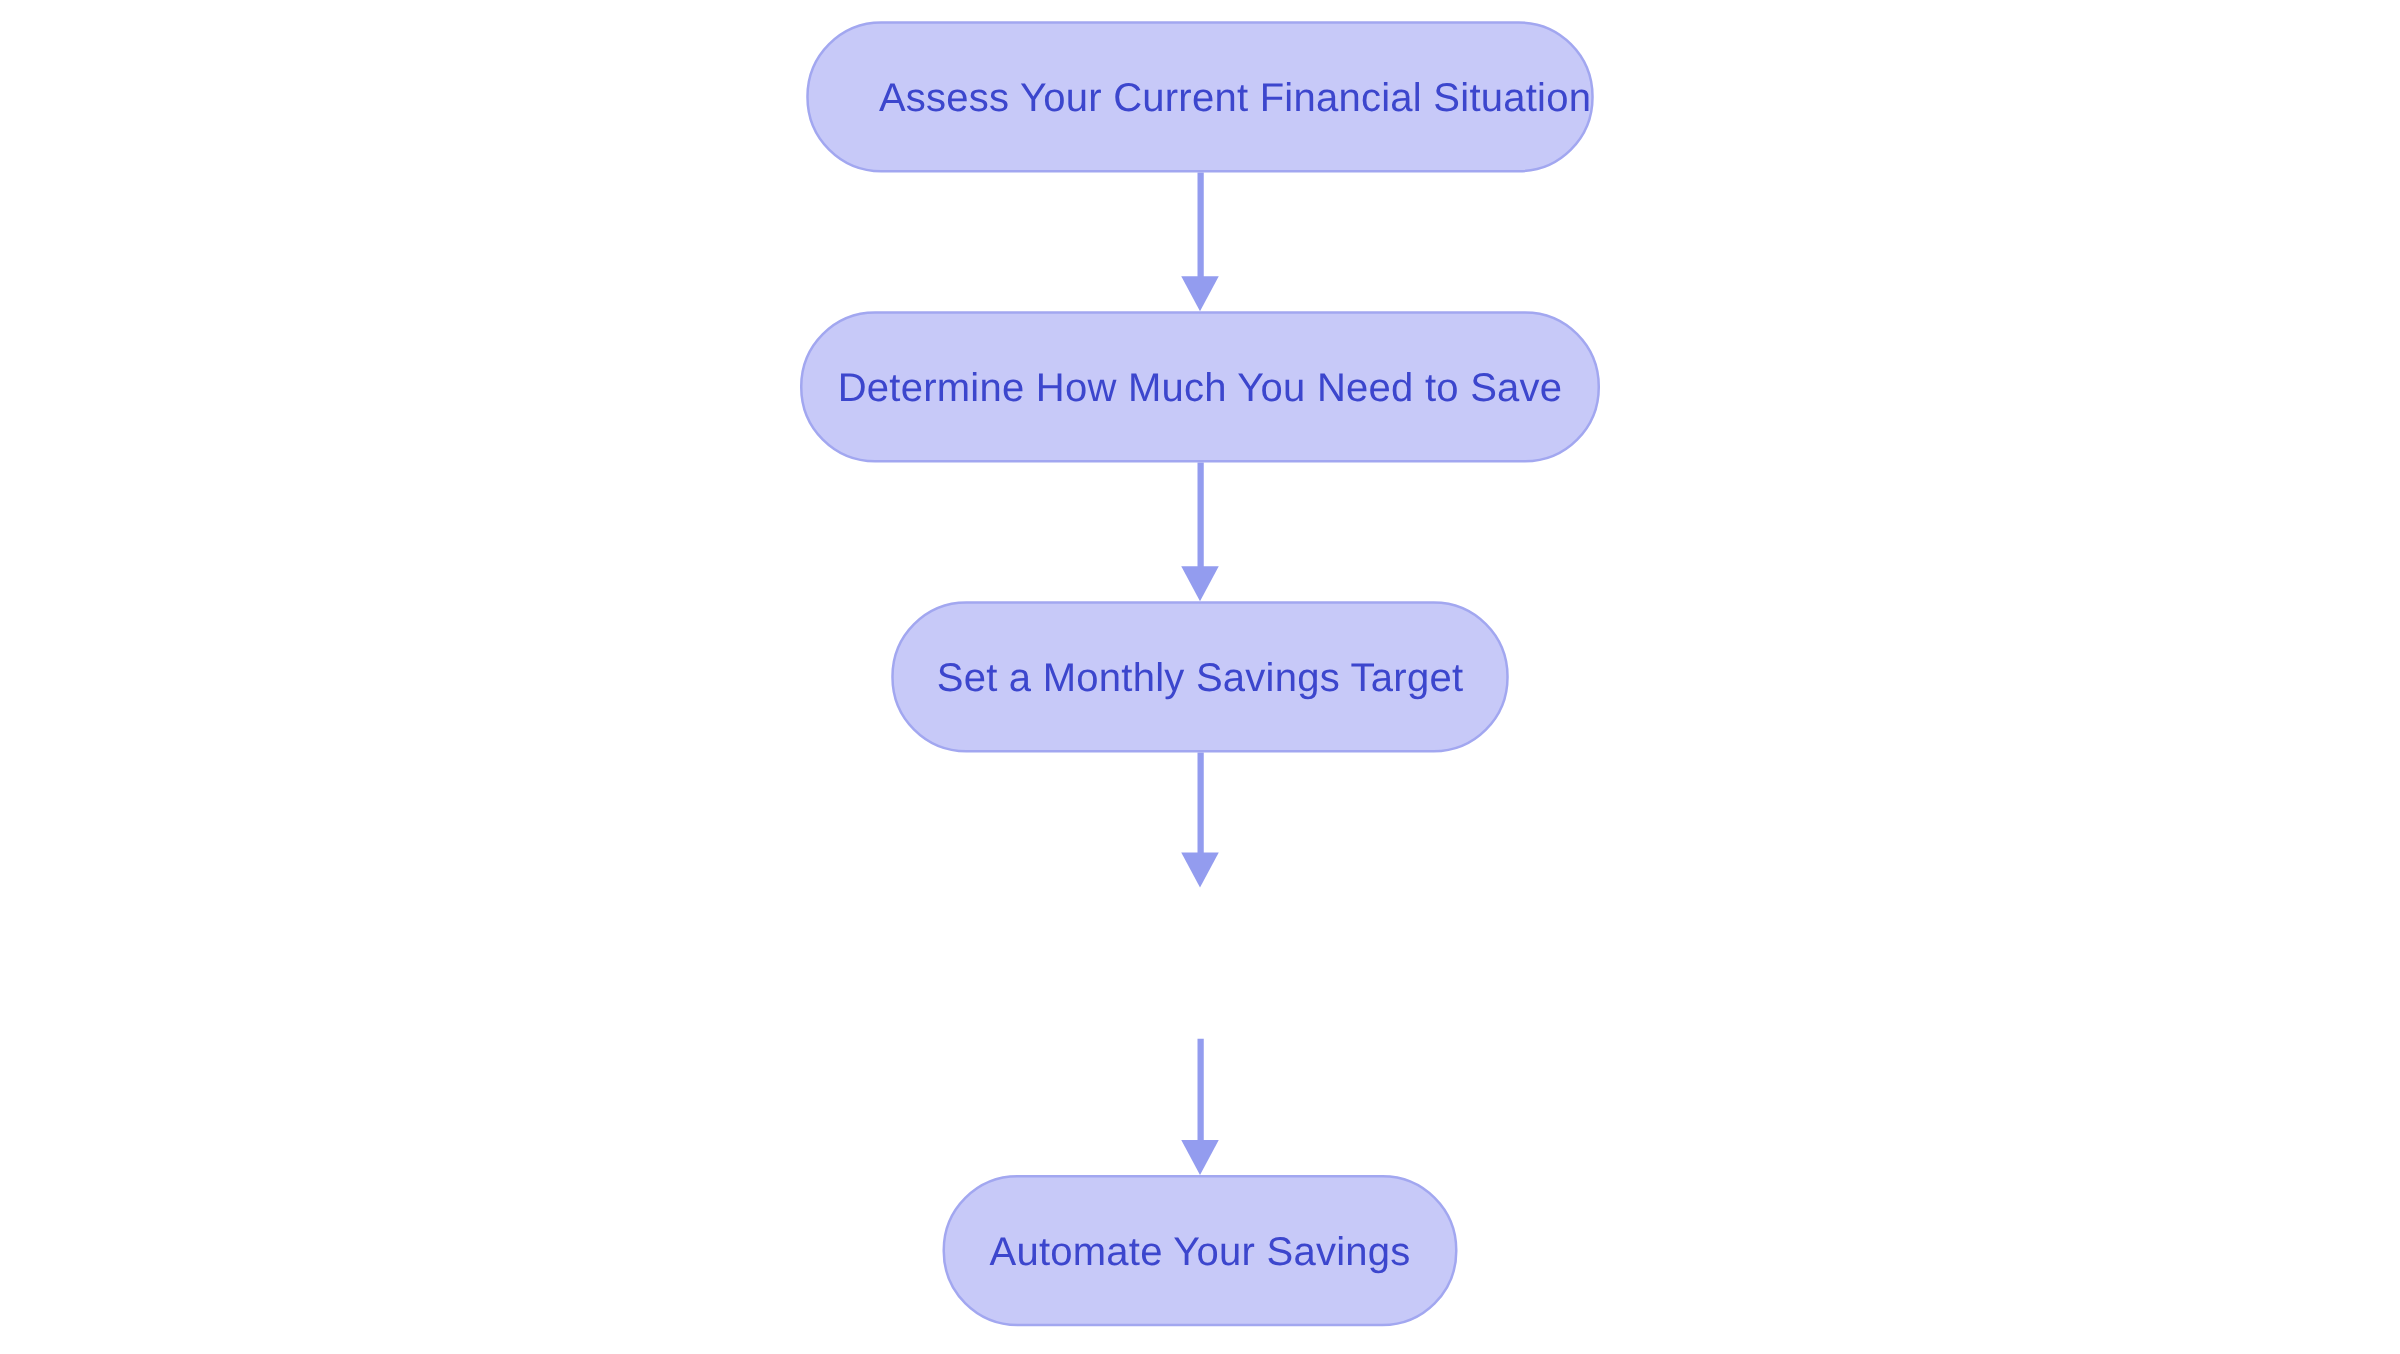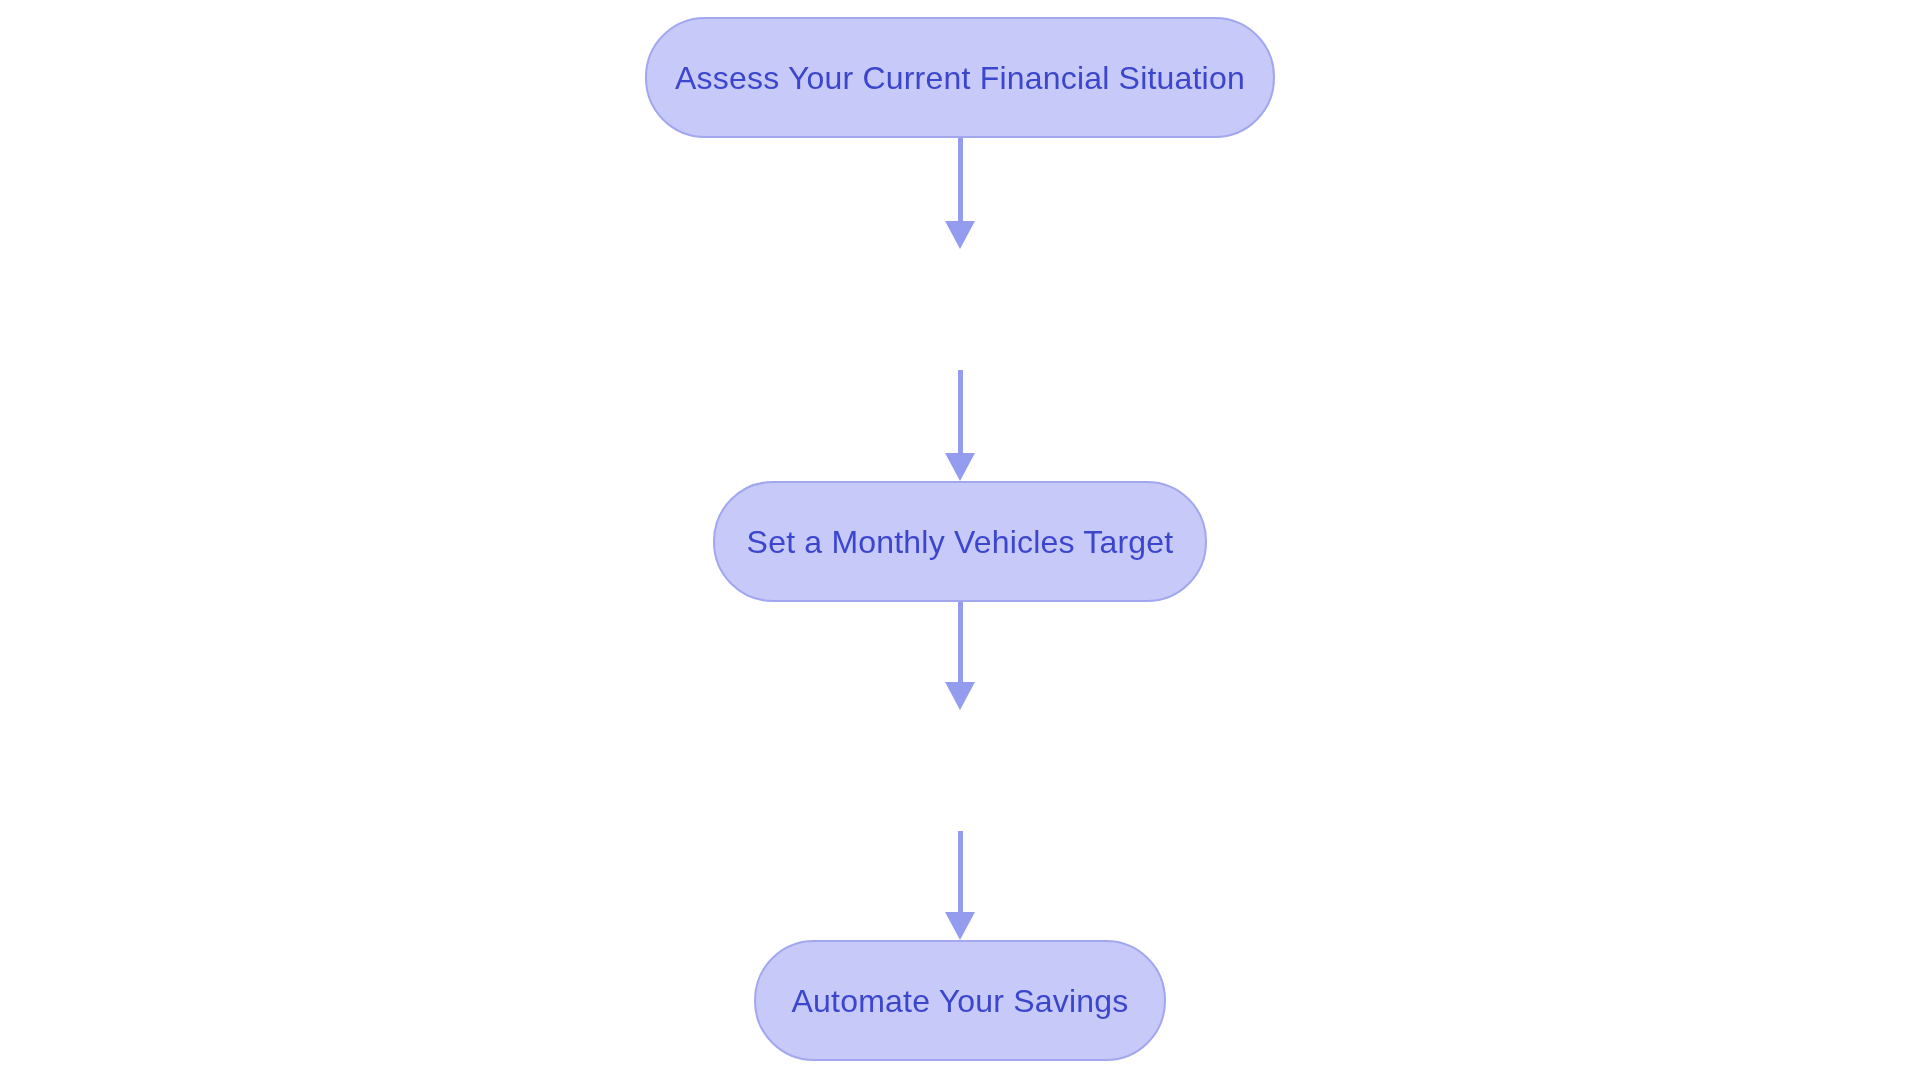--- a/index.html
+++ b/index.html
@@ -28,21 +28,21 @@
     align-items: center;
     justify-content: center;
   }
   .flow-node .node-label {
     color: var(--node-text, #3c46cd);
     font-size: 32px;
     line-height: 1;
     white-space: nowrap;
     letter-spacing: 0.2px;
   }
-  .node-1 { top: 17px;  width: 630px; }
+  .node-1 { top: 17px;  width: 630px; justify-content: flex-end; }
   .node-2 { top: 249px; width: 640px; }
   .node-3 { top: 481px; width: 494px; }
   .node-4 { top: 710px; width: 564px; }
   .node-5 { top: 940px; width: 412px; text-align: right; }
 
   .flow-arrow {
     position: absolute;
     left: 960px;
     transform: translateX(-50%);
     width: 30px;
@@ -75,28 +75,31 @@
 
   <div class="flow-node node-1">
     <span class="node-label">Assess Your Current Financial Situation</span>
   </div>
 
   <div class="flow-arrow arrow-1">
     <div class="shaft"></div>
     <div class="head"></div>
   </div>
 
+  <div class="flow-node node-2">
+    <span class="node-label">Determine How Much You Need to Save</span>
+  </div>
 
   <div class="flow-arrow arrow-2">
     <div class="shaft"></div>
     <div class="head"></div>
   </div>
 
   <div class="flow-node node-3">
-    <span class="node-label">Set a Monthly Vehicles Target</span>
+    <span class="node-label">Set a Monthly Savings Target</span>
   </div>
 
   <div class="flow-arrow arrow-3">
     <div class="shaft"></div>
     <div class="head"></div>
   </div>
 
 
   <div class="flow-arrow arrow-4">
     <div class="shaft"></div>

